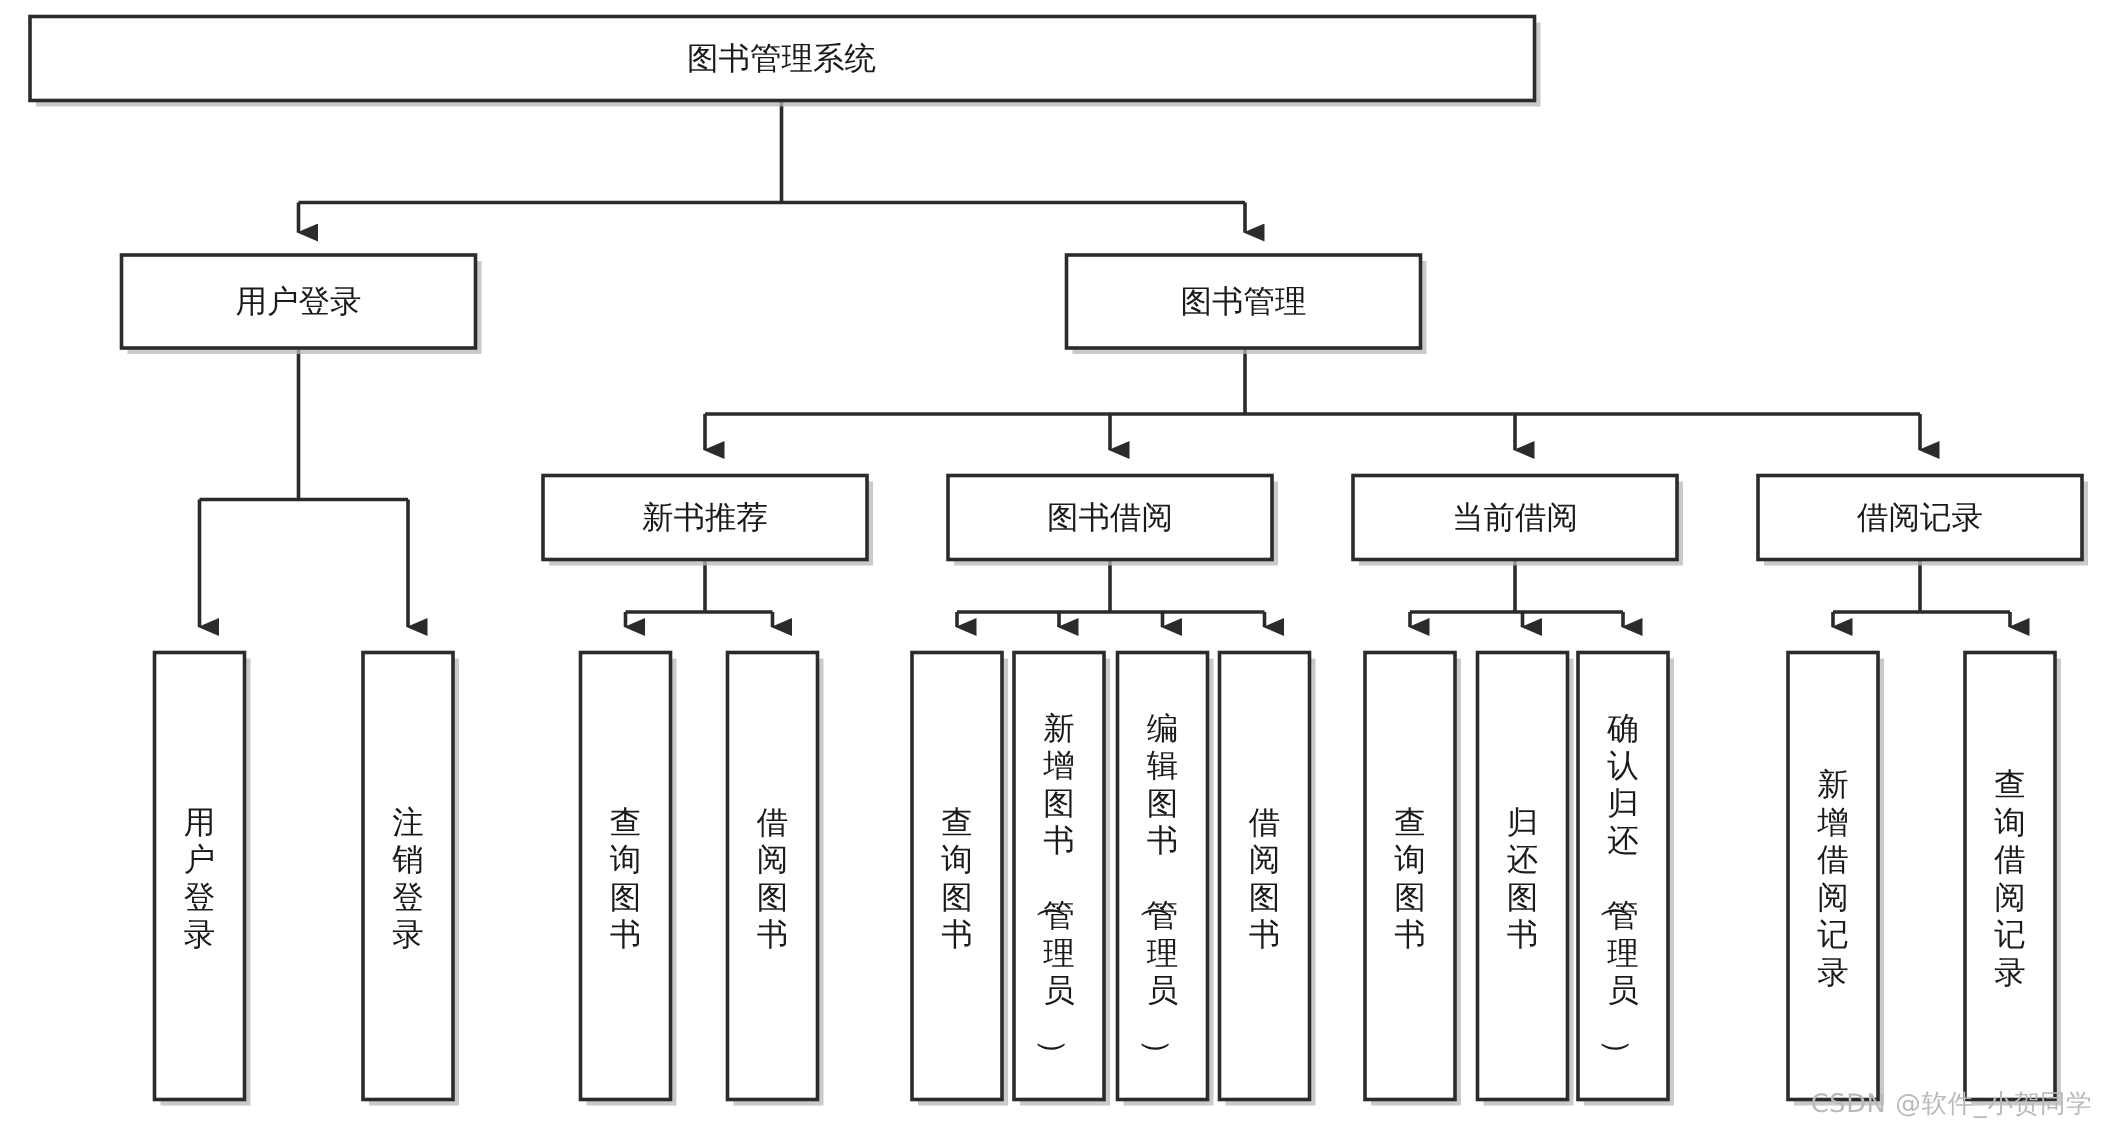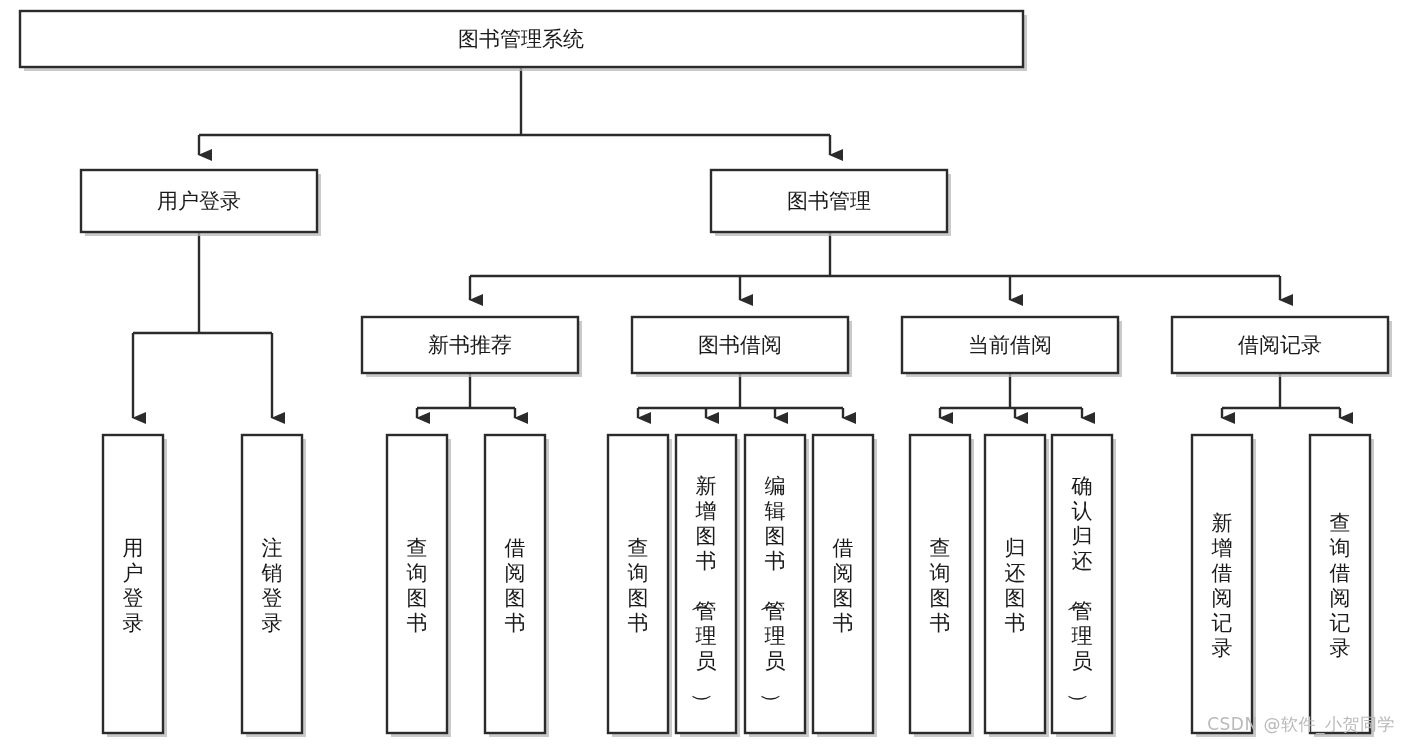--- a/index.html
+++ b/index.html
@@ -55,21 +55,21 @@
   }
   .node-label-v {
     font-family: "DejaVu Sans", "Liberation Sans", sans-serif;
     font-size: 21px;
     fill: #1a1a1a;
     text-anchor: middle;
   }
   .watermark-text {
     position: absolute;
     right: 10px;
-    bottom: 11px;
+    bottom: 0;
     font-family: "DejaVu Sans", "Liberation Sans", sans-serif;
     font-size: 17px;
     color: #b9b9b9;
     white-space: nowrap;
     letter-spacing: 0.5px;
   }
 </style>
 </head>
 <body>
 

